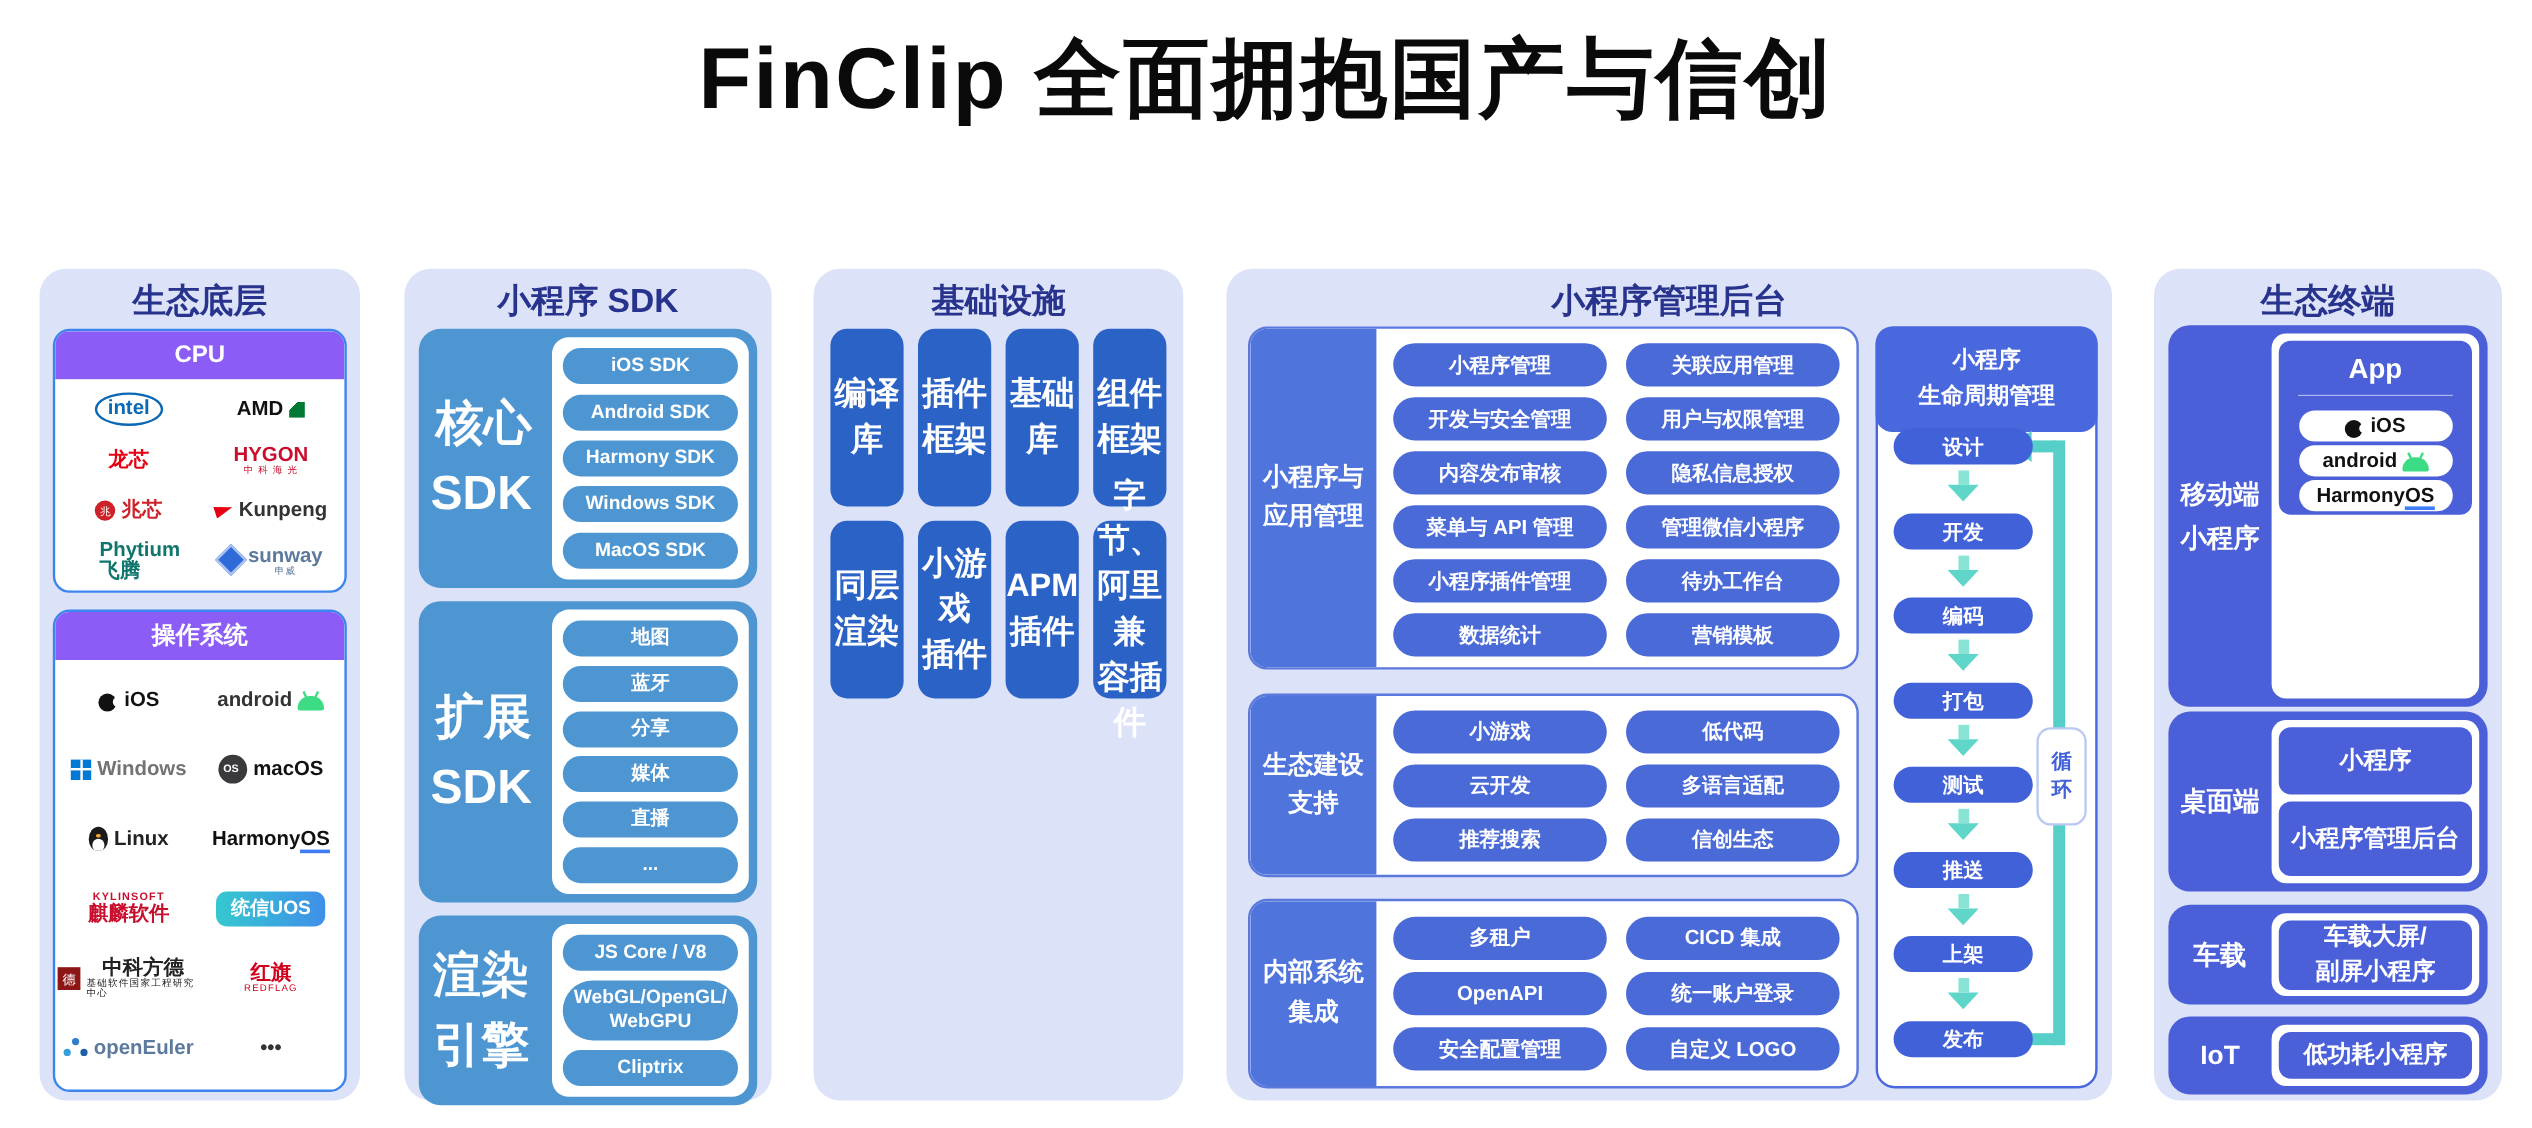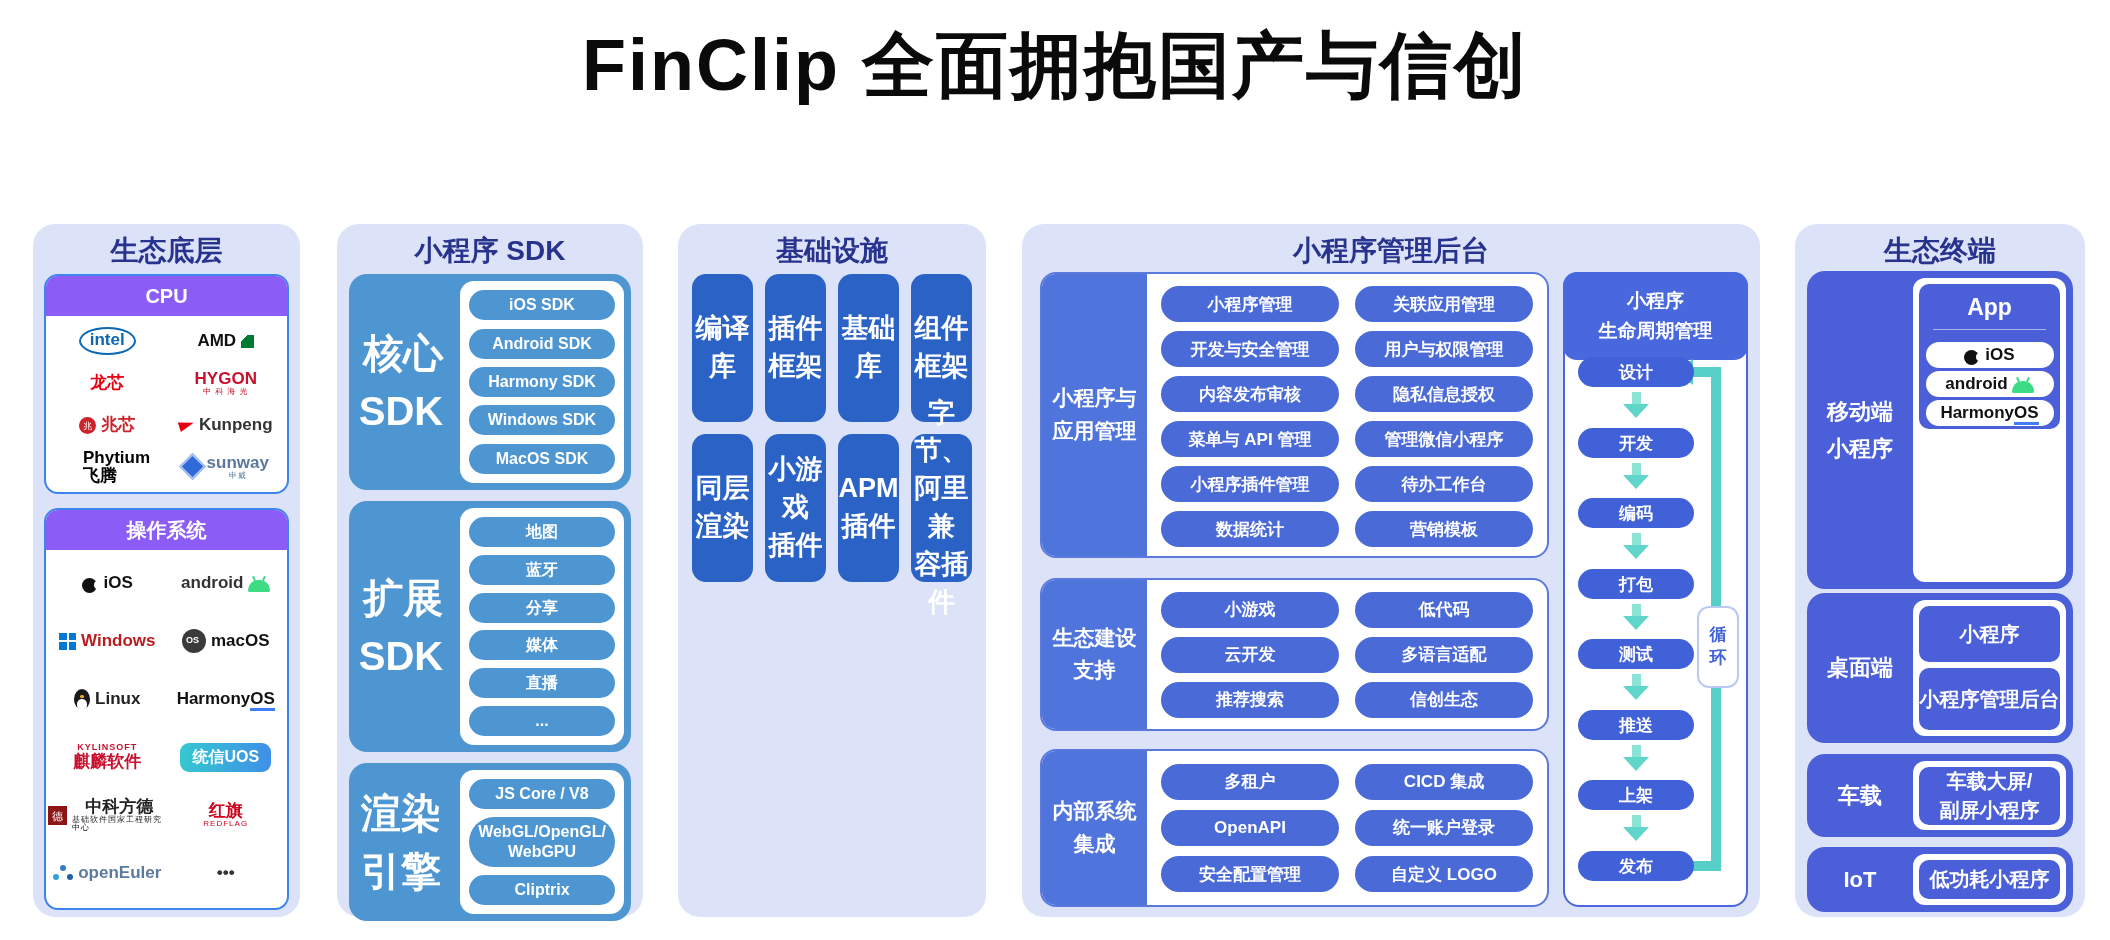--- a/index.html
+++ b/index.html
@@ -112,21 +112,21 @@
   .lc-badge{position:absolute;left:132px;top:332px;width:38px;height:78px;background:#fff;border:2px solid #b9c9f2;
     border-radius:12px;color:#4161d8;font-weight:bold;font-size:17px;display:flex;align-items:center;justify-content:center;
     text-align:center;white-space:pre-line;line-height:1.35;z-index:2;}
 
   
   .t-group{position:absolute;left:12px;right:12px;background:#4a5fd8;border-radius:18px;display:flex;overflow:hidden;}
   #t-mobile{top:47px;height:318px;}
   #t-desktop{top:369px;height:150px;}
   #t-car{top:530px;height:83px;}
   #t-iot{top:623px;height:65px;}
-  .t-label{width:106px;color:#fff;font-weight:bold;font-size:22px;flex:0 0 auto;
+  .t-label{width:86px;color:#fff;font-weight:bold;font-size:22px;flex:0 0 auto;
     display:flex;align-items:center;justify-content:center;text-align:left;white-space:pre-line;line-height:1.7;}
   .t-inner{flex:1;background:#fff;border-radius:12px;margin:7px 7px 7px 0;padding:6px;
     display:flex;flex-direction:column;gap:6px;}
   .t-box{background:#4a5fd8;border-radius:10px;color:#fff;display:flex;flex-direction:column;align-items:center;}
   .t-box-title{font-weight:bold;font-size:23px;margin-top:10px;}
   .t-divider{width:80%;height:1px;background:rgba(255,255,255,.55);margin:8px 0 9px;}
   #t-app{flex:0 0 142px;}
   #t-platform{flex:1;justify-content:flex-start;}
   #t-platform .t-box-title{margin-top:22px;font-size:22px;}
   .t-app-pill{background:#fff;border-radius:999px;width:128px;height:26px;margin:3px 0;color:#111;
@@ -187,21 +187,21 @@
             </span>
           </div>
           <div class="logo-cell">
             <span class="mk mk-kunpeng"></span>
             <span class="logo-text">
               <span class="logo-label" style="color: rgb(51, 51, 51);">Kunpeng</span>
             </span>
           </div>
           <div class="logo-cell">
             <span class="logo-text">
-              <span class="logo-label" style="color: #000000; padding-left: 35px;">Phytium飞腾</span>
+              <span class="logo-label" style="color: #0f766e; padding-left: 35px;">Phytium飞腾</span>
             </span>
           </div>
           <div class="logo-cell">
             <span class="mk mk-diamond"></span>
             <span class="logo-text">
               <span class="logo-label" style="color: rgb(91, 122, 157);">sunway</span>
               <div class="logo-sub" style="color: rgb(91, 122, 157);">申威</div>
             </span>
           </div>
         </div>
@@ -217,21 +217,21 @@
           </div>
           <div class="logo-cell">
             <span class="logo-text">
               <span class="logo-label" style="color: rgb(51, 51, 51);">android</span>
             </span>
             <span class="mk mk-android"></span>
           </div>
           <div class="logo-cell">
             <span class="mk mk-windows"></span>
             <span class="logo-text">
-              <span class="logo-label" style="color: #b91c1c;">Windows</span>
+              <span class="logo-label" style="color: #737373;">Windows</span>
             </span>
           </div>
           <div class="logo-cell">
             <span class="mk mk-macos"></span>
             <span class="logo-text">
               <span class="logo-label" style="color: rgb(17, 17, 17);">macOS</span>
             </span>
           </div>
           <div class="logo-cell">
             <span class="mk mk-linux"></span>

